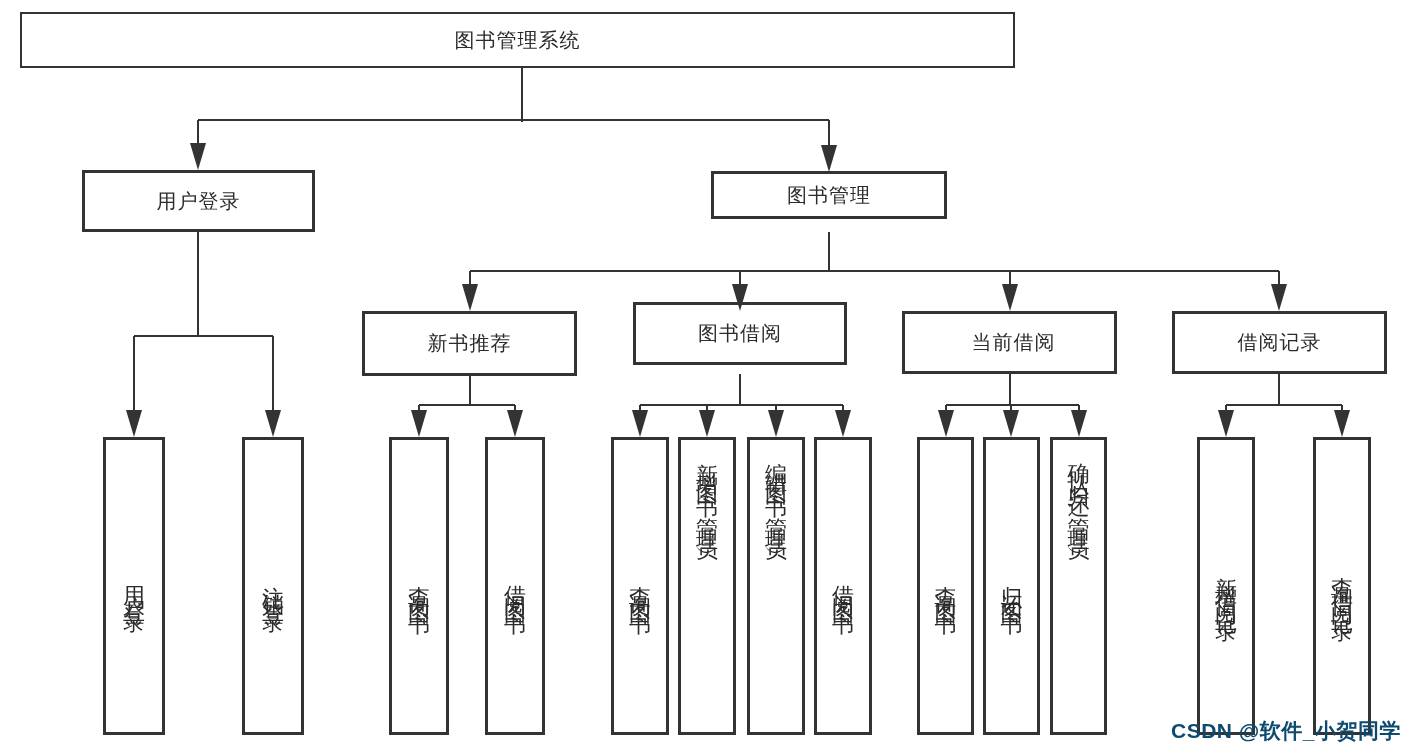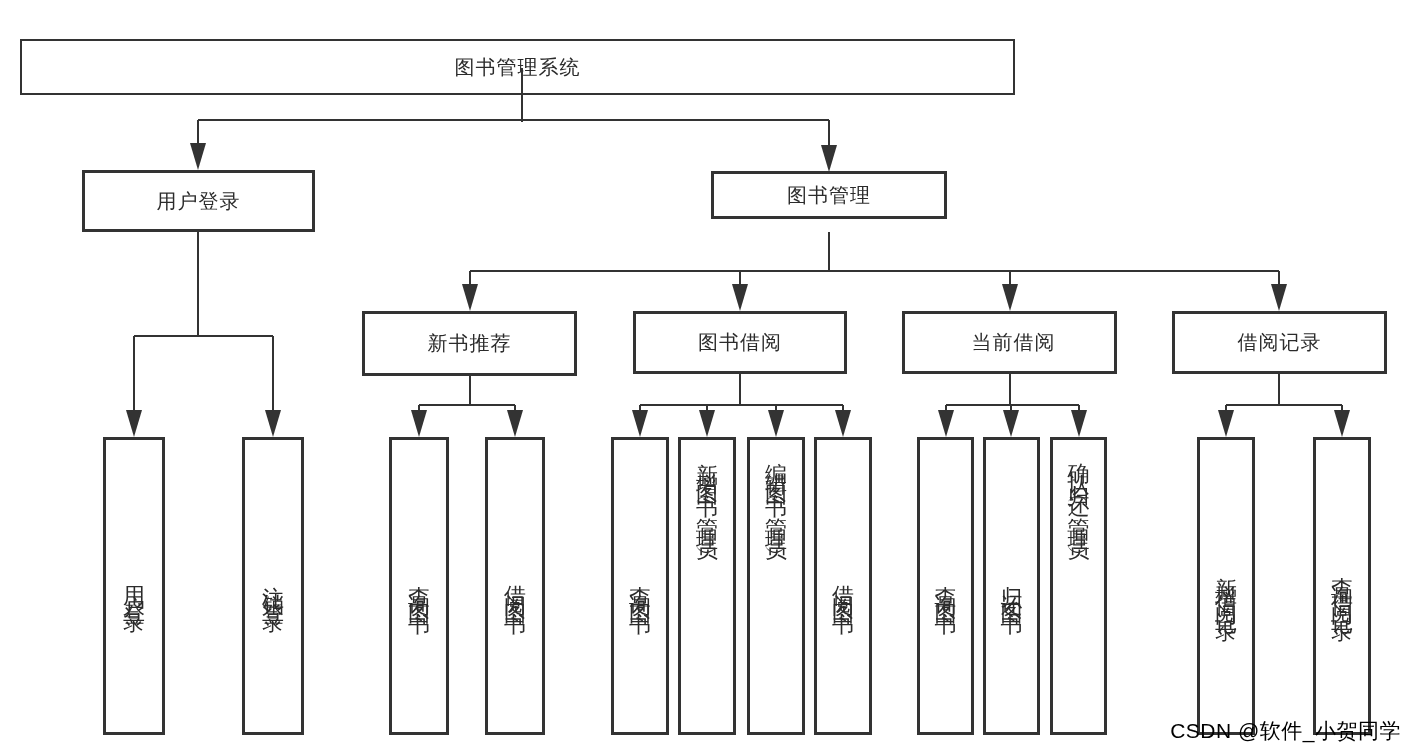--- a/index.html
+++ b/index.html
@@ -83,35 +83,35 @@
       <polygon points="768,410 784,410 776,437"></polygon>
       <polygon points="835,410 851,410 843,437"></polygon>
       <polygon points="938,410 954,410 946,437"></polygon>
       <polygon points="1003,410 1019,410 1011,437"></polygon>
       <polygon points="1071,410 1087,410 1079,437"></polygon>
       <polygon points="1218,410 1234,410 1226,437"></polygon>
       <polygon points="1334,410 1350,410 1342,437"></polygon>
     </g>
   </svg>
 
-  <div class="box root" style="left:20px;top:12px;width:995px;height:56px;margin-top:27px;">
+  <div class="box root" style="left:20px;top:12px;width:995px;height:56px;">
     <span class="hlabel">图书管理系统</span>
   </div>
 
   <div class="box" style="left:82px;top:170px;width:233px;height:62px;">
     <span class="hlabel">用户登录</span>
   </div>
   <div class="box" style="left:711px;top:171px;width:236px;height:48px;">
     <span class="hlabel">图书管理</span>
   </div>
 
   <div class="box" style="left:362px;top:311px;width:215px;height:65px;">
     <span class="hlabel">新书推荐</span>
   </div>
-  <div class="box" style="left:633px;top:311px;width:214px;height:63px;">
+  <div class="box" style="left:633px;top:302px;width:214px;height:63px;">
     <span class="hlabel">图书借阅</span>
   </div>
   <div class="box" style="left:902px;top:311px;width:215px;height:63px;padding-left:8px;">
     <span class="hlabel">当前借阅</span>
   </div>
   <div class="box" style="left:1172px;top:311px;width:215px;height:63px;">
     <span class="hlabel">借阅记录</span>
   </div>
 
   <div class="box leaf" style="left:103px;top:437px;width:62px;height:298px;">
@@ -151,15 +151,15 @@
     <span class="vlabel">确认归还（管理员）</span>
   </div>
 
   <div class="box leaf" style="left:1197px;top:437px;width:58px;height:298px;">
     <span class="vlabel">新增借阅记录</span>
   </div>
   <div class="box leaf" style="left:1313px;top:437px;width:58px;height:298px;">
     <span class="vlabel">查询借阅记录</span>
   </div>
 
-  <div class="watermark" style="color: #000000;">CSDN @软件_小贺同学</div>
+  <div class="watermark" style="color: #0c4a6e; font-weight: bold;">CSDN @软件_小贺同学</div>
 
 </div>
 
 </body></html>

